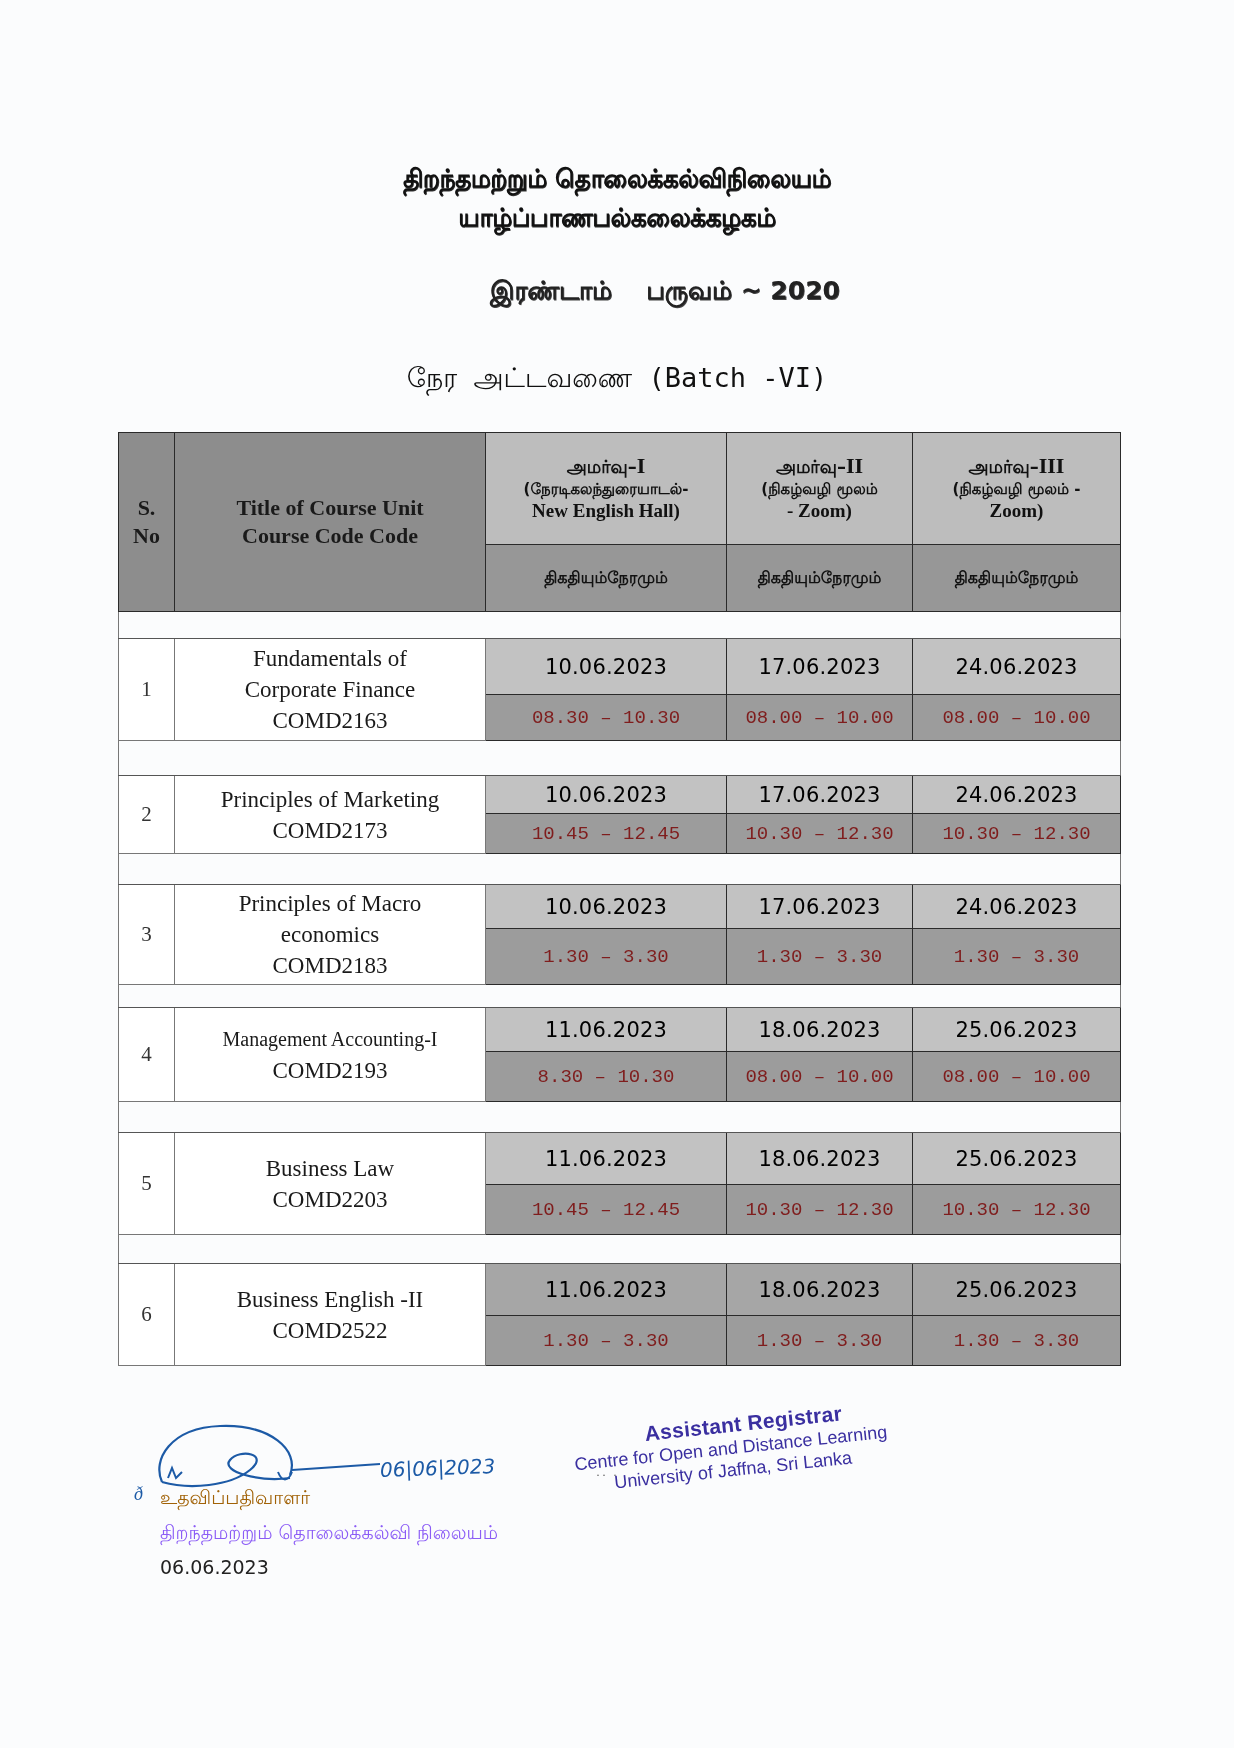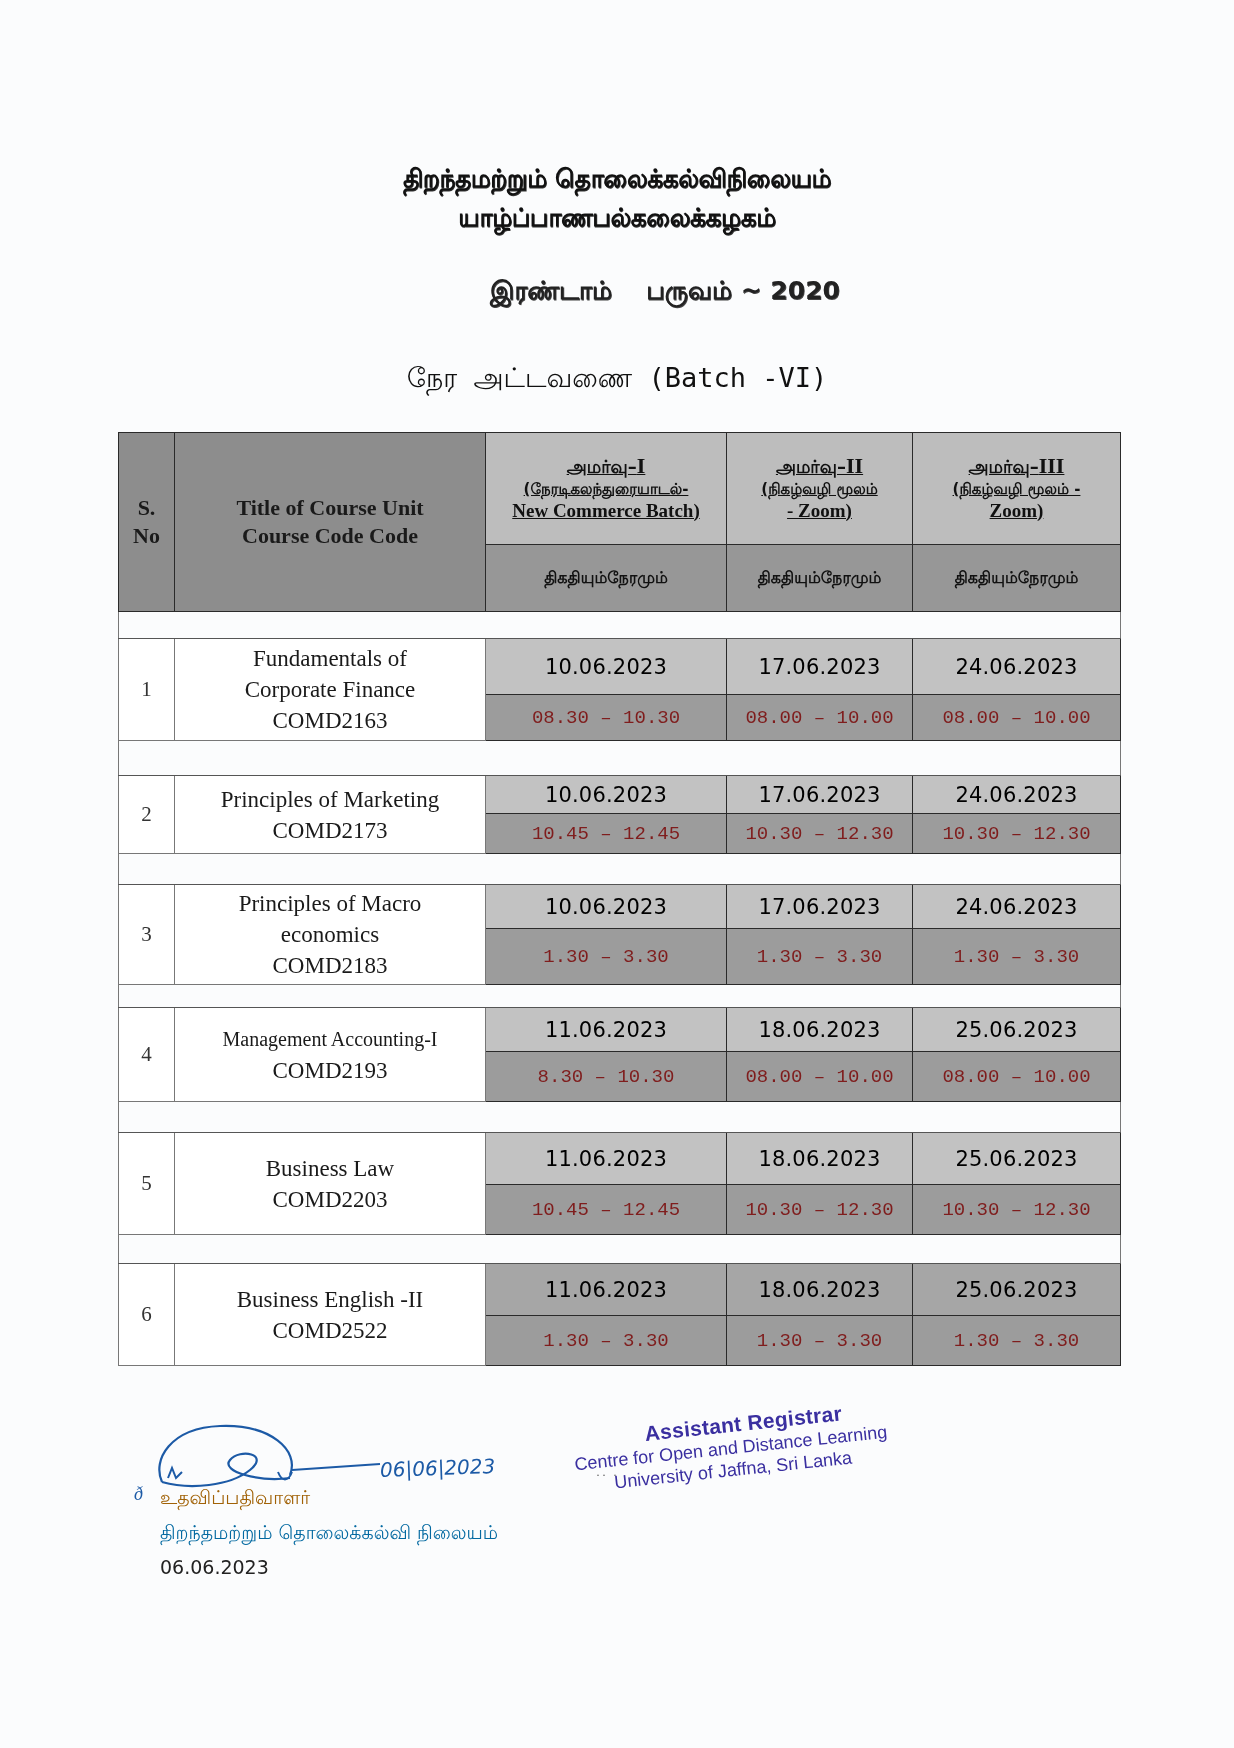--- a/index.html
+++ b/index.html
@@ -25,42 +25,42 @@
     table-layout: fixed;
   }
   table.tt td, table.tt th { border: 1.5px solid #2a2a2a; padding: 0; text-align: center; vertical-align: middle; }
   col.c-sno { width: 56px; }
   col.c-title { width: 311px; }
   col.c-s1 { width: 241px; }
   col.c-s2 { width: 186px; }
   col.c-s3 { width: 208px; }
 
   .th-dark { background: #8d8d8d; }
-  .th-light { background: #bdbdbd; text-decoration: underline; }
+  .th-light { background: #bdbdbd; }
   .th-mid { background: #979797; }
   .th-main { font-family: "Liberation Serif", serif; font-weight: bold; font-size: 22px; line-height: 28px; color: #1a1a1a; }
   .th-session { font-family: "DejaVu Sans", sans-serif; font-size: 16px; line-height: 22px; color: #111; padding: 6px 4px !important; }
   .th-session .s-name { font-weight: bold; font-size: 18px; }
   .th-session .s-name .roman { font-family: "Liberation Serif", serif; font-size: 22px; }
   .th-session .s-mode { font-size: 15px; }
   .th-session .s-mode .en { font-family: "Liberation Serif", serif; font-weight: bold; font-size: 19px; }
   .th-dt { font-family: "DejaVu Sans", sans-serif; font-weight: bold; font-size: 16px; color: #111; height: 66px; margin-top: 43px; }
 
   tr.spacer td { height: 26px; background: #fbfcfd; border-left: 1.5px solid #777; border-right: 1.5px solid #777; border-top: 1.5px solid #555; border-bottom: 1.5px solid #555; }
   td.sno { background: #fff; font-family: "Liberation Serif", serif; font-size: 21px; color: #333; border-color: #777 !important; }
   td.title { background: #fff; font-family: "Liberation Serif", serif; font-size: 23px; line-height: 31px; color: #1a1a1a; border-color: #777 !important; padding: 2px 8px !important; }
   td.title.small { font-size: 20px; margin-left: 12px; }
   td.date { background: #c2c2c2; font-family: "DejaVu Sans", sans-serif; font-size: 21px; color: #000000; letter-spacing: 0.2px; }
   td.time { background: #9c9c9c; font-family: Liberation Mono, monospace; font-size: 19px; color: #7f1d1d; }
   tr.r6 td.date { background: #a6a6a6; }
   .sig-svg { position: absolute; left: 150px; top: 1420px; }
   .sig-date { position: absolute; left: 380px; top: 1456px; font-family: "DejaVu Sans", sans-serif; font-size: 20px; color: #1c5aa6; transform: rotate(-2deg); font-style: italic; }
   .sig-mark { position: absolute; left: 134px; top: 1484px; color: #1c5aa6; font-size: 18px; font-style: italic; }
   .sig-line1 { position: absolute; left: 160px; top: 1486px; font-family: "DejaVu Sans", sans-serif; font-size: 19px; color: #a16207; }
-  .sig-line2 { position: absolute; left: 160px; top: 1521px; font-family: "DejaVu Sans", sans-serif; font-size: 19px; color: #0369a1; }
+  .sig-line2 { position: absolute; left: 160px; top: 1521px; font-family: "DejaVu Sans", sans-serif; font-size: 19px; color: #8b5cf6; }
   .sig-line3 { position: absolute; left: 160px; top: 1556px; font-family: "DejaVu Sans", sans-serif; font-size: 19px; color: #222; }
 
   .stamp { position: absolute; left: 568px; top: 1430px; width: 320px; transform: rotate(-6deg); transform-origin: left top; font-family: "Liberation Sans", sans-serif; color: #3a2fa0; text-align: center; }
   .stamp .st1 { font-size: 21px; font-weight: bold; letter-spacing: 0.3px; margin-left: 30px; }
   .stamp .st2 { font-size: 18px; line-height: 22px; }
   .stamp .st3 { font-size: 18px; line-height: 22px; }
   .stamp-dots { position: absolute; left: 596px; top: 1468px; color: #555; font-size: 12px; letter-spacing: 2px; }
 </style>
 </head>
 <body>
@@ -86,21 +86,21 @@
         <div>S.</div>
         <div>No</div>
       </th>
       <th rowspan="2" class="th-dark th-main">
         <div>Title of Course Unit</div>
         <div>Course Code Code</div>
       </th>
       <th class="th-light th-session">
         <div class="s-name"><span>அமர்வு–</span><span class="roman">I</span></div>
         <div class="s-mode">(நேரடிகலந்துரையாடல்-</div>
-        <div class="s-mode"><span class="en">New Commerce Batch)</span></div>
+        <div class="s-mode"><span class="en">New English Hall)</span></div>
       </th>
       <th class="th-light th-session">
         <div class="s-name"><span>அமர்வு–</span><span class="roman">II</span></div>
         <div class="s-mode">(நிகழ்வழி மூலம்</div>
         <div class="s-mode"><span class="en">- Zoom)</span></div>
       </th>
       <th class="th-light th-session">
         <div class="s-name"><span>அமர்வு–</span><span class="roman">III</span></div>
         <div class="s-mode">(நிகழ்வழி மூலம் -</div>
         <div class="s-mode"><span class="en">Zoom)</span></div>

